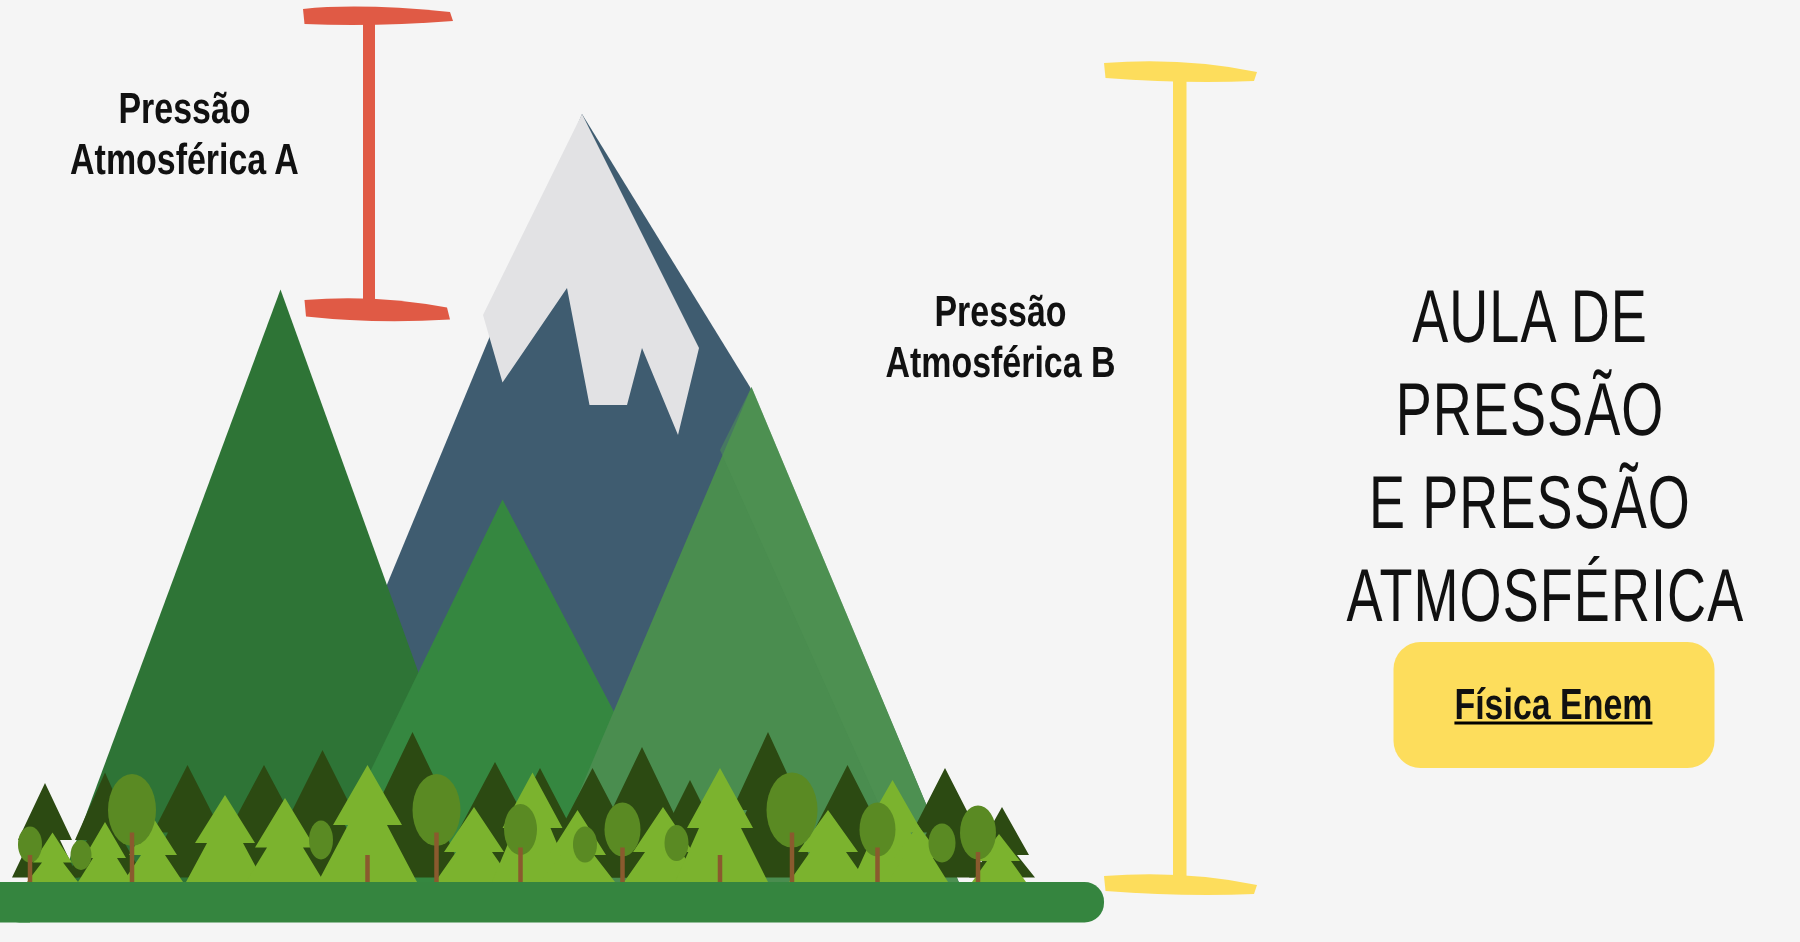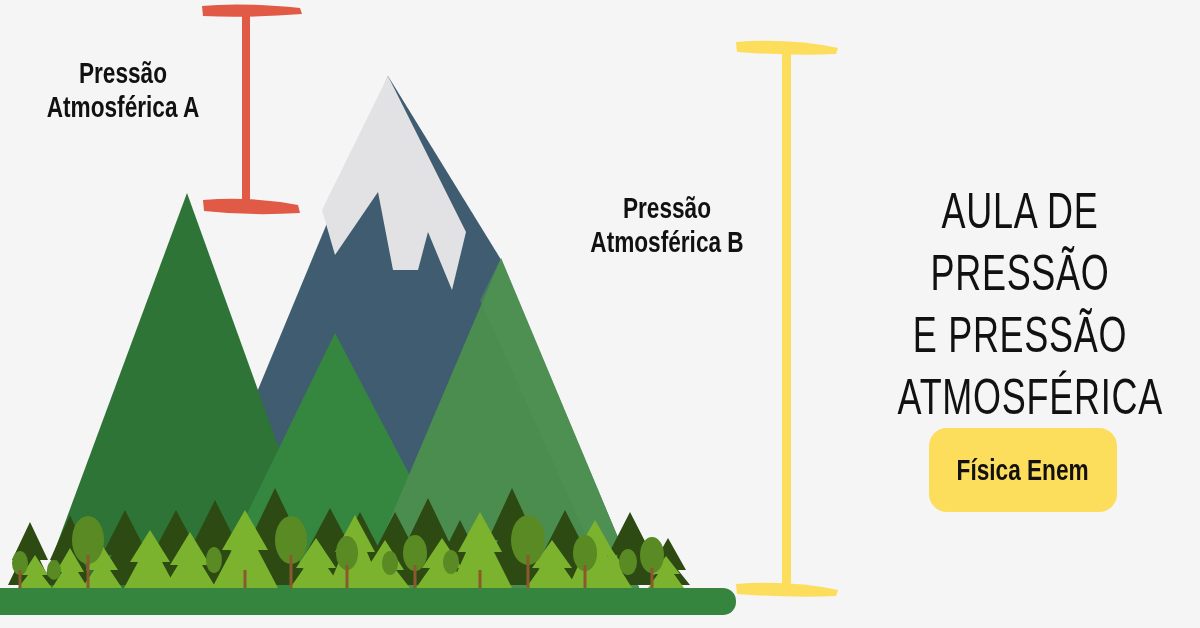--- a/index.html
+++ b/index.html
@@ -2,21 +2,21 @@
 <html><head>
 <meta charset="utf-8">
 <style>
   html,body{margin:0;padding:0;}
   body{width:1200px;height:628px;background:#f5f5f5;position:relative;overflow:hidden;font-family:"Liberation Sans","DejaVu Sans",sans-serif;}
   .illus{position:absolute;left:0;top:0;width:1200px;height:628px;}
   .label{position:absolute;text-align:center;color:#111;font-weight:bold;font-family:"Liberation Sans",sans-serif;transform:scaleX(0.78);transform-origin:center;line-height:34px;}
   .label-a{left:8px;top:56px;width:230px;font-size:29px;}
   .label-b{left:552px;top:191px;width:230px;font-size:29px;}
   .title{position:absolute;left:850px;top:180px;width:340px;text-align:center;font-family:"Liberation Sans",sans-serif;font-size:50px;line-height:62px;color:#111;transform:scaleX(0.72);transform-origin:center top;letter-spacing:1px;}
-  .badge{position:absolute;left:929px;top:428px;width:188px;height:84px;background:#fddd5c;border-radius:18px;display:flex;align-items:center;justify-content:center;}
+  .badge{position:absolute;left:929px;top:428px;width:214px;height:84px;background:#fddd5c;border-radius:18px;display:flex;align-items:center;justify-content:center;text-decoration:underline;}
   .badge span{font-family:"Liberation Sans",sans-serif;font-weight:bold;font-size:29px;color:#111;transform:scaleX(0.78);display:inline-block;}
 </style>
 </head>
 <body>
 
 <svg class="illus" viewBox="0 0 1200 628" xmlns="http://www.w3.org/2000/svg">
 
   <polygon points="388,76 175,590 640,590 500,258" fill="#3f5c70"></polygon>
 
   <polygon points="388,76 322,210 335,255 378,192 393,270 418,270 428,232 452,290 466,232" fill="#e2e2e4"></polygon>

